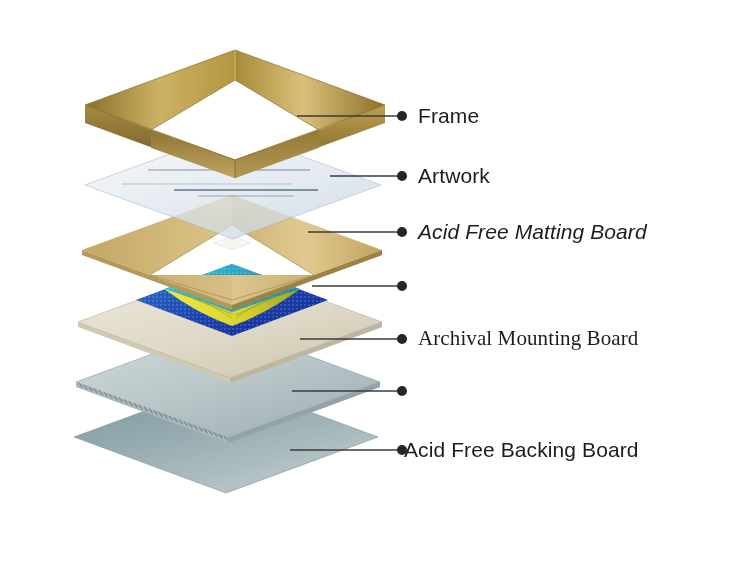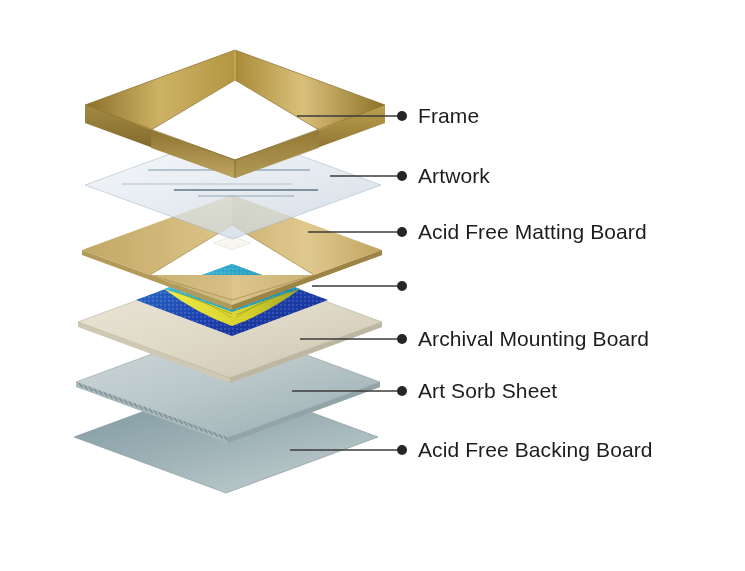--- a/index.html
+++ b/index.html
@@ -266,22 +266,21 @@
       <circle cx="402" cy="339" r="5"></circle>
       <circle cx="402" cy="391" r="5"></circle>
       <circle cx="402" cy="450" r="5"></circle>
     </g>
   </svg>
 
   <div class="label-text" style="left:418px;top:105px;">Frame</div>
 
   <div class="label-text" style="left:418px;top:165px;">Artwork</div>
 
-  <div class="label-text" style="left:418px;top:221px;">Acid Free Matting Board</div>
-
-
-  <div class="label-text" style="left:418px;top:328px;">Archival Mounting Board</div>
-
-  <div class="label-text" style="left:418px;top:380px;">Art Sorb Sheet</div>
-
-  <div class="label-text" style="left:418px;top:439px;">Acid Free Backing Board</div>
+  <div class="label-text" style="left:418px;top:221px;font-style:italic;">Acid Free Matting Board</div>
+
+
+  <div class="label-text" style="left:418px;top:328px;font-family:Liberation Serif, serif;">Archival Mounting Board</div>
+
+
+  <div class="label-text" style="left:404px;top:439px;">Acid Free Backing Board</div>
 
 </div>
 
 </body></html>

